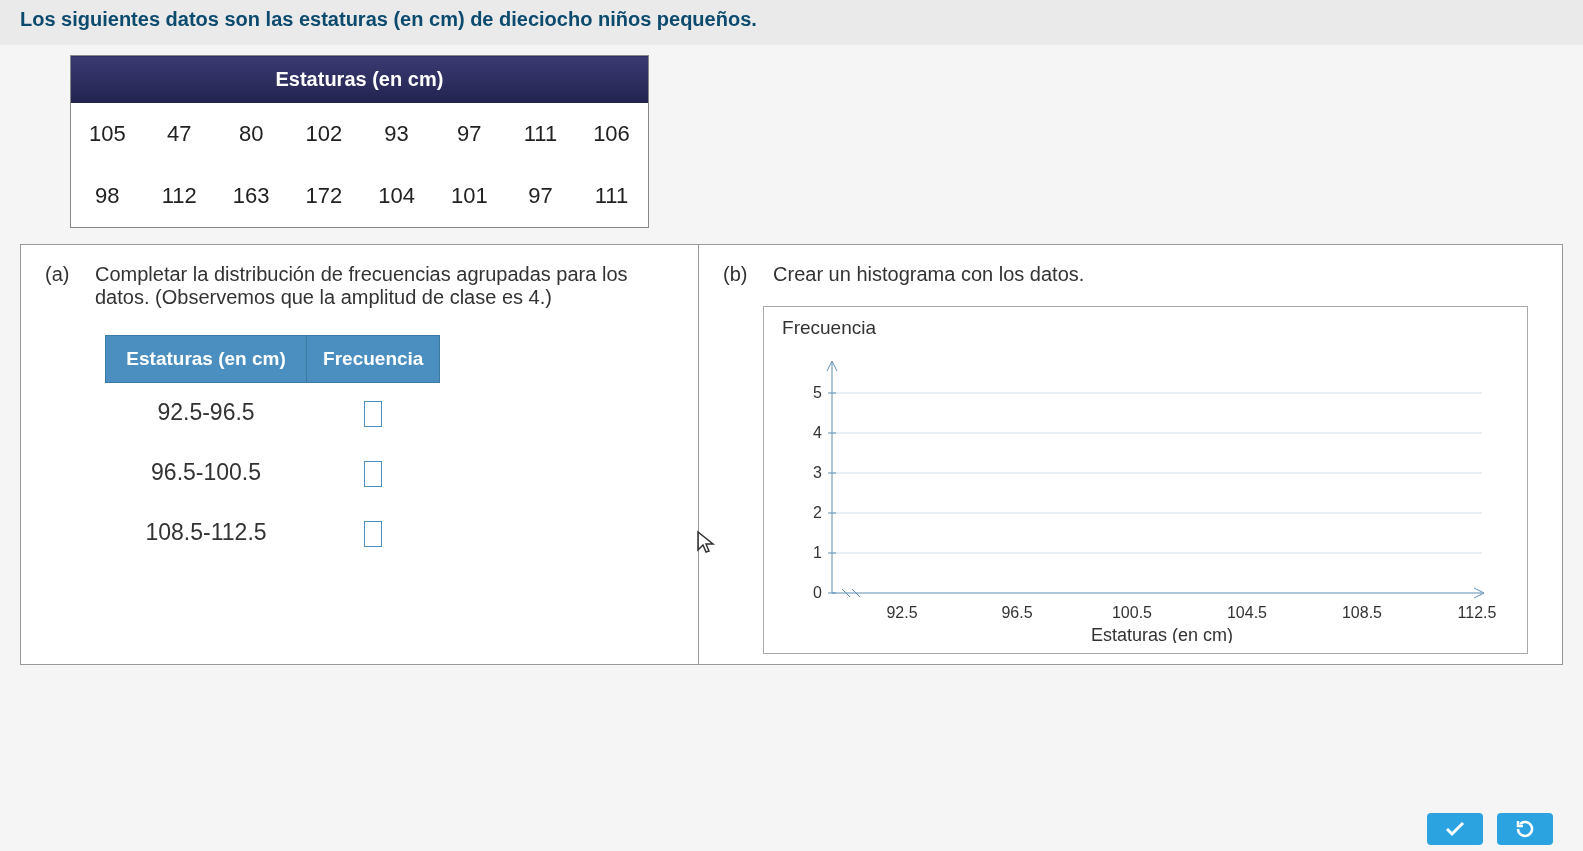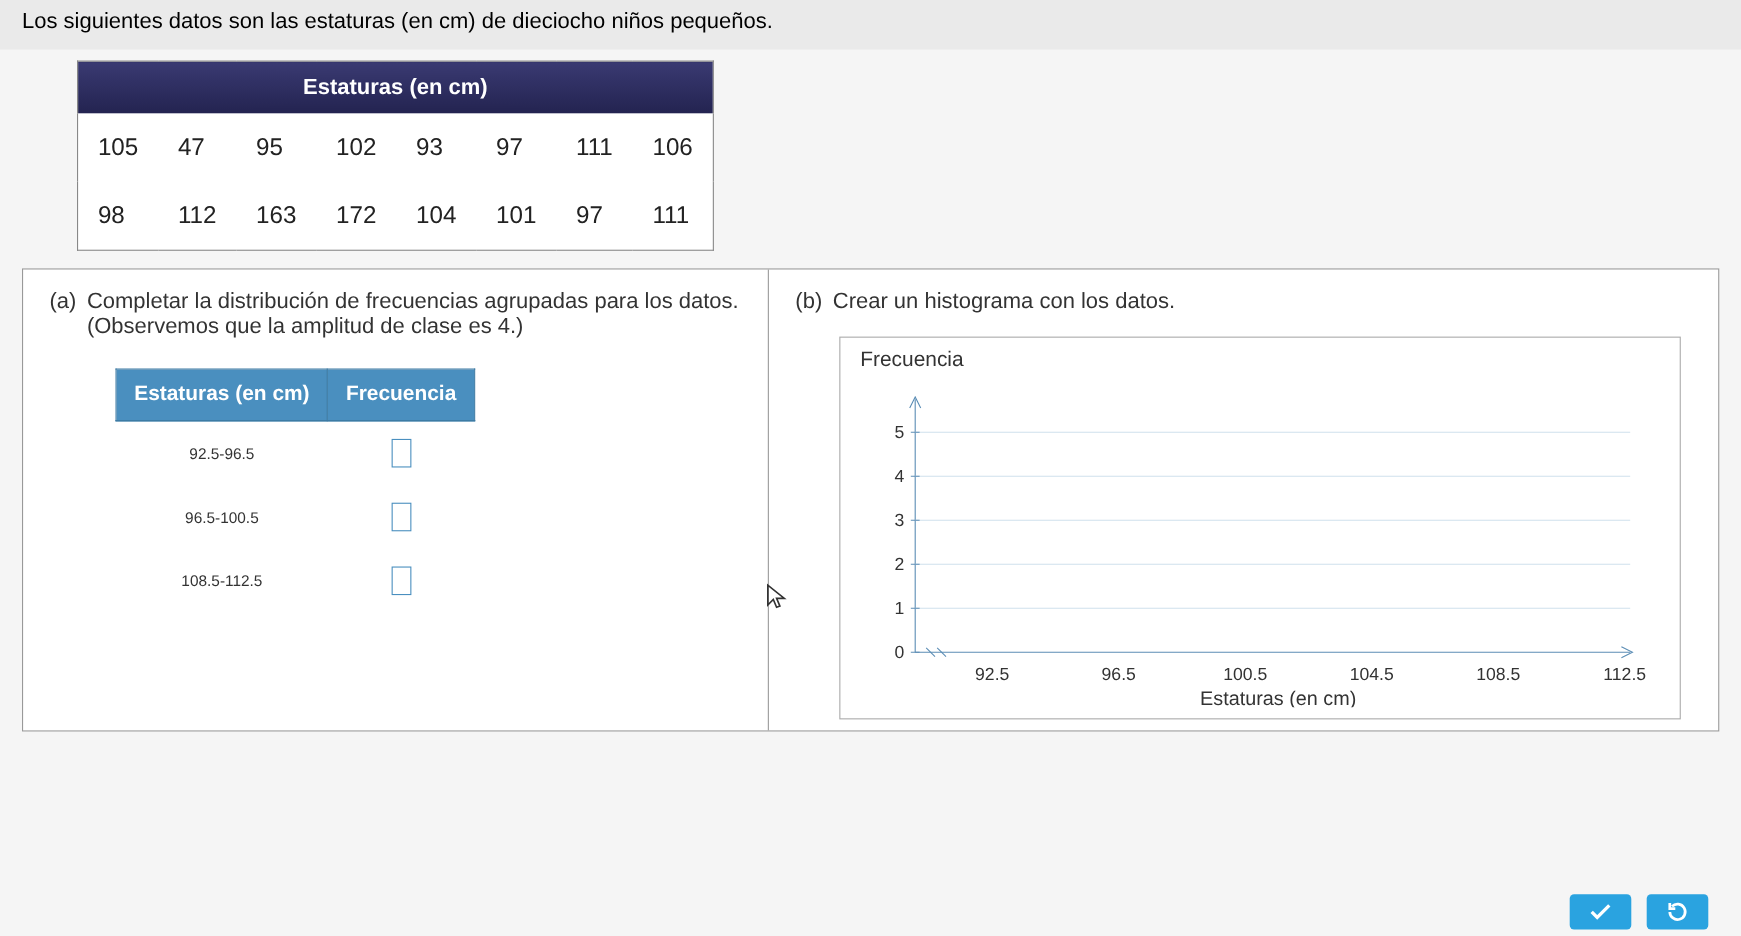--- a/index.html
+++ b/index.html
@@ -8,22 +8,23 @@
     background: #f5f5f5;
     color: #333;
     width: 1583px;
     height: 851px;
     position: relative;
     overflow: hidden;
   }
   .prompt {
     padding: 8px 20px 14px 20px;
     font-size: 20px;
-    color: #000000;
+    color: #0c4a6e;
     background: #eaeaea;
+    font-weight: bold;
   }
   .data-table-wrap {
     margin: 10px 0 16px 70px;
   }
   .data-table {
     border-collapse: collapse;
     border: 1px solid #888;
     background: #fff;
   }
   .data-table th {
@@ -31,55 +32,55 @@
     background: linear-gradient(#3a3a72, #232350);
     color: #fff;
     font-weight: bold;
     padding: 12px 40px;
     font-size: 20px;
     text-align: center;
   }
   .data-table td {
     padding: 18px 18px;
     font-size: 22px;
-    text-align: left;
+    text-align: center;
     color: #222;
     min-width: 60px;
   }
   .panels {
     display: flex;
     gap: 0;
     margin: 0 20px;
     border: 1px solid #999;
     background: #fff;
   }
   .panel {
     padding: 18px 24px 10px 24px;
   }
   .panel-a { flex: 1 1 44%; border-right: 1px solid #999; }
   .panel-b { flex: 1 1 56%; }
   .panel-label { font-size: 20px; color: #333; display: flex; }
   .panel-label .tag { width: 34px; flex-shrink: 0; }
-  .panel-label .txt { flex: 1; }
+  .panel-label .txt { flex: 1; margin-left: 16px; }
   .freq-table {
     margin: 26px 0 0 60px;
     border-collapse: collapse;
     background: #fff;
   }
   .freq-table th {
     background: #4a8fbf;
     color: #fff;
     font-weight: bold;
     padding: 12px 16px;
     font-size: 19px;
     border: 1px solid #3d7aa3;
   }
   .freq-table td {
     padding: 16px 20px;
-    font-size: 14px;
+    font-size: 23px;
     text-align: center;
     color: #333;
   }
   .freq-table td.range { text-align: center; padding-left: 40px; padding-right: 40px; }
   .input-box {
     display: inline-block;
     width: 18px;
     height: 26px;
     border: 1px solid #4a8fbf;
     background: #fff;
@@ -132,21 +133,21 @@
   <table class="data-table">
     <thead>
       <tr>
           <th colspan="8">Estaturas (en cm)</th>
         </tr>
     </thead>
     <tbody>
       <tr>
         <td>105</td>
         <td>47</td>
-        <td>95</td>
+        <td>80</td>
         <td>102</td>
         <td>93</td>
         <td>97</td>
         <td>111</td>
         <td>106</td>
       </tr>
       <tr>
         <td>98</td>
         <td>112</td>
         <td>163</td>

